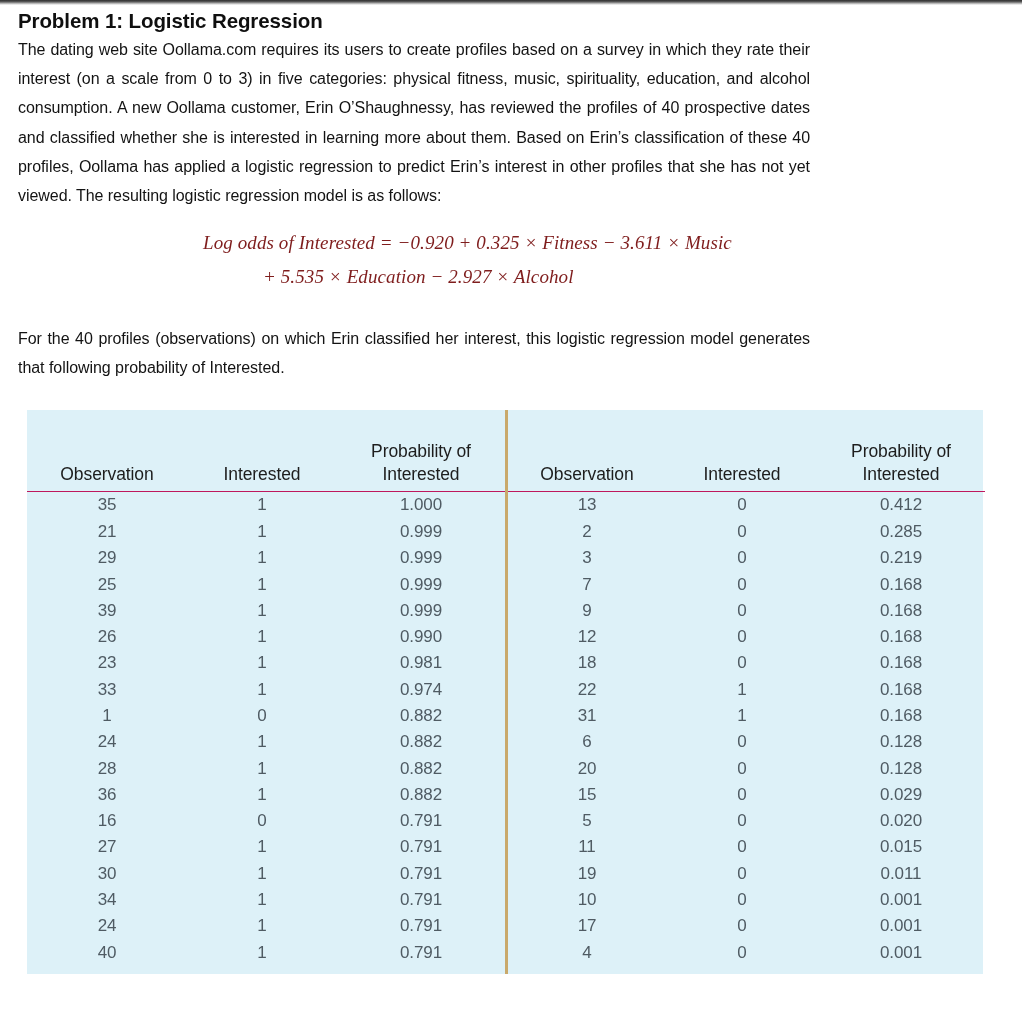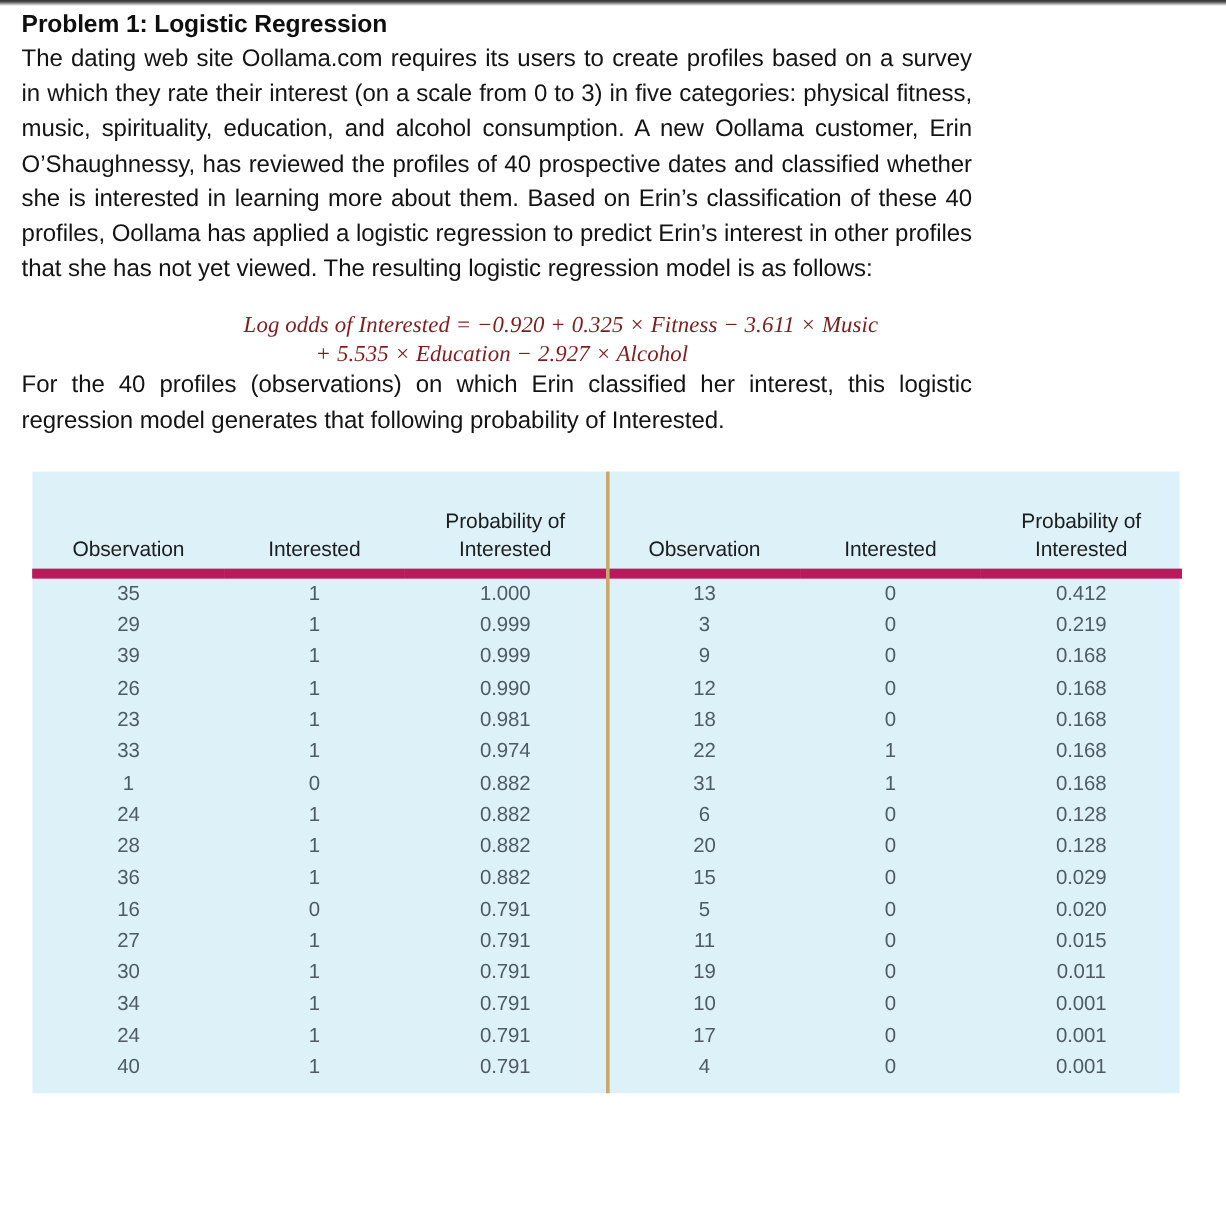--- a/index.html
+++ b/index.html
@@ -31,21 +31,21 @@
     padding: 0 32px 0 18px;
   }
   h1#problem-title {
     font-size: 20.5px;
     font-weight: bold;
     letter-spacing: -0.1px;
     margin: 4px 0 2px 0;
     color: #0f0f0f;
   }
   p.body-par {
-    font-size: 20px;
+    font-size: 16px;
     line-height: 29.2px;
     text-align: justify;
     text-justify: inter-word;
     margin: 0;
     color: #131313;
     letter-spacing: -0.05px;
   }
   #intro-paragraph { margin-top: 2px; }
   
   #equation-block {
@@ -54,23 +54,24 @@
     font-style: italic;
     color: #7f1d1d;
     font-size: 19px;
     letter-spacing: 0.1px;
   }
   #equation-line-1 {
     padding-left: 185px;
   }
   #equation-line-2 {
     padding-left: 245px;
-    margin-top: 2px;
+    margin-top: 12px;
   }
   #followup-paragraph {
+    margin-top: 36px;
   }
   
   #prob-table-wrap {
     margin: 27px 0 0 27px;
     width: 956px;
     background: #ddf1f8;
     position: relative;
   }
   table#prob-table {
     border-collapse: collapse;
@@ -83,21 +84,21 @@
   table#prob-table col.c-gap   { width: 2px; }
   #prob-table thead th {
     font-family: "Liberation Sans", sans-serif;
     font-size: 17.5px;
     font-weight: normal;
     color: #1d1d1d;
     text-align: center;
     vertical-align: bottom;
     padding: 0 0 5px 0;
     line-height: 23px;
-    border-bottom: 8px solid #be185d;
+    border-bottom: 1px solid #be185d;
     letter-spacing: -0.1px;
   }
   #prob-table thead th.spacer-head {
     border-bottom: 3px solid #c9a96b;
     padding: 0;
   }
   #prob-table thead tr.head-pad th { height: 30px; border-bottom: none; padding: 0; }
   #prob-table tbody td {
     font-size: 17px;
     color: #4f5b63;
@@ -175,27 +176,45 @@
           <tr>
             <td>35</td>
             <td>1</td>
             <td>1.000</td>
             <td class="spacer-cell"></td>
             <td>13</td>
             <td>0</td>
             <td>0.412</td>
           </tr>
           <tr>
+            <td>21</td>
+            <td>1</td>
+            <td>0.999</td>
+            <td class="spacer-cell"></td>
+            <td>2</td>
+            <td>0</td>
+            <td>0.285</td>
+          </tr>
+          <tr>
             <td>29</td>
             <td>1</td>
             <td>0.999</td>
             <td class="spacer-cell"></td>
             <td>3</td>
             <td>0</td>
             <td>0.219</td>
+          </tr>
+          <tr>
+            <td>25</td>
+            <td>1</td>
+            <td>0.999</td>
+            <td class="spacer-cell"></td>
+            <td>7</td>
+            <td>0</td>
+            <td>0.168</td>
           </tr>
           <tr>
             <td>39</td>
             <td>1</td>
             <td>0.999</td>
             <td class="spacer-cell"></td>
             <td>9</td>
             <td>0</td>
             <td>0.168</td>
           </tr>

